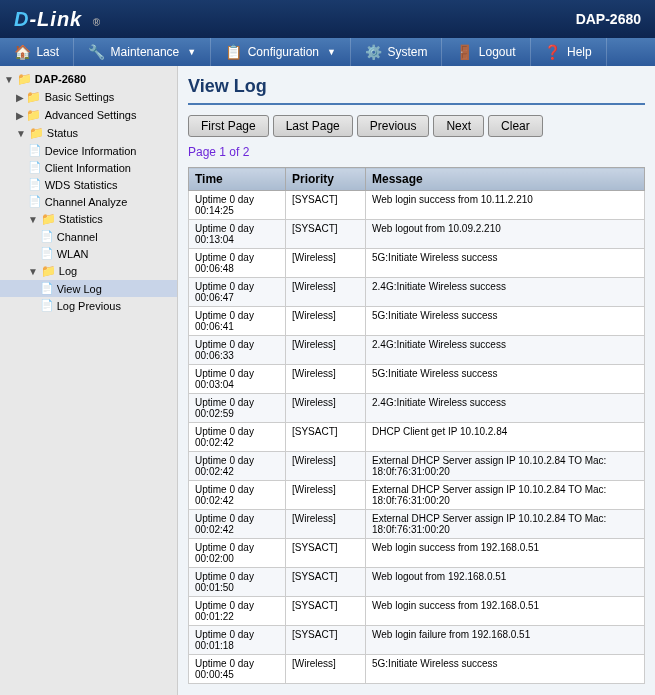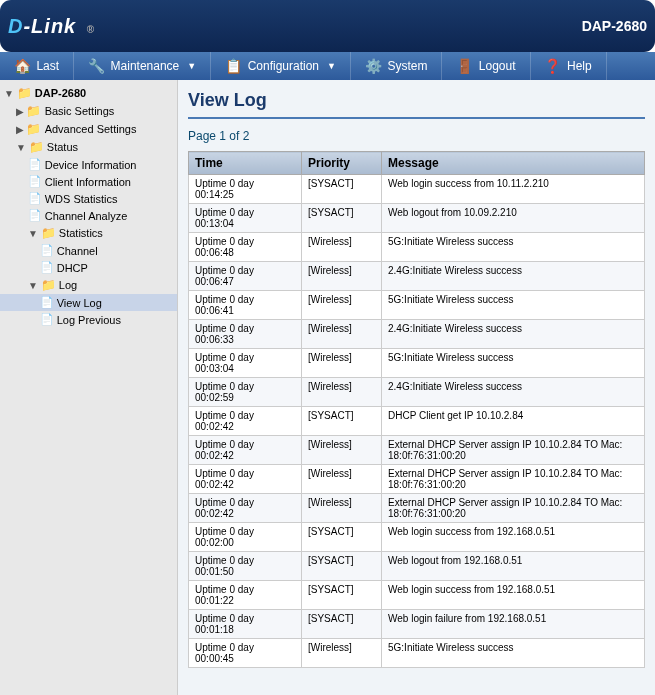--- a/index.html
+++ b/index.html
@@ -1,26 +1,25 @@
 <!DOCTYPE html>
 <html><head>
   <meta charset="utf-8">
   <style>
     * { margin: 0; padding: 0; box-sizing: border-box; }
     body { font-family: Arial, sans-serif; font-size: 12px; background: #fff; width: 655px; height: 695px; overflow: hidden; }
 
     
     .header {
       background: linear-gradient(180deg, #1a3a6b 0%, #0d2550 100%);
-      height: 52px;
+      height: 38px;
       display: flex;
       align-items: center;
       justify-content: space-between;
-      padding: 0 8px;
-      border-radius: 11px;
+      padding: 0 14px;
     }
     .header-logo {
       display: flex;
       align-items: center;
     }
     .dlink-logo {
       color: white;
       font-size: 20px;
       font-weight: bold;
       font-style: italic;
@@ -112,21 +111,21 @@
       padding: 3px 12px;
       font-size: 12px;
       border: 1px solid #888;
       background: linear-gradient(180deg, #e8e8e8 0%, #d0d0d0 100%);
       cursor: pointer;
       border-radius: 3px;
     }
 
     .page-info {
       font-size: 12px;
-      color: #0c4a6e;
+      color: #6d28d9;
       margin-bottom: 8px;
     }
 
     
     .log-table {
       width: 100%;
       border-collapse: collapse;
       background: white;
       border: 1px solid #ccc;
     }
@@ -140,21 +139,21 @@
     }
     .log-table td {
       border: 1px solid #ccc;
       padding: 3px 6px;
       font-size: 10px;
       vertical-align: top;
     }
     .log-table tr:nth-child(even) td { background: #f5f7fa; }
     .log-table tr:nth-child(odd) td { background: #ffffff; }
 
-    .col-time { width: 113px; }
+    .col-time { width: 97px; }
     .col-priority { width: 80px; }
     .col-message { }
   </style>
 </head>
 <body>
 
 <div class="header">
   <div class="header-logo">
     <div class="dlink-logo">
       <span>D</span><span style="color:white">-Link</span>
@@ -247,21 +246,21 @@
       <span>Statistics</span>
     </div>
 
     <div class="sidebar-item level3">
       <span class="doc-icon">📄</span>
       <span>Channel</span>
     </div>
 
     <div class="sidebar-item level3">
       <span class="doc-icon">📄</span>
-      <span>DHCP</span>
+      <span>WLAN</span>
     </div>
 
     <div class="sidebar-item level2">
       <span class="expand-icon">▼</span>
       <span class="folder-icon">📁</span>
       <span>Log</span>
     </div>
 
     <div class="sidebar-item level3 selected">
       <span class="doc-icon">📄</span>
@@ -272,20 +271,27 @@
       <span class="doc-icon">📄</span>
       <span>Log Previous</span>
     </div>
 
   </div>
 
   <div class="content">
 
     <div class="page-title">View Log</div>
 
+    <div class="button-bar">
+      <button class="btn">First Page</button>
+      <button class="btn">Last Page</button>
+      <button class="btn">Previous</button>
+      <button class="btn">Next</button>
+      <button class="btn">Clear</button>
+    </div>
 
     <div class="page-info">Page 1 of 2</div>
 
     <table class="log-table">
       <thead>
         <tr>
           <th class="col-time">Time</th>
           <th class="col-priority">Priority</th>
           <th class="col-message">Message</th>
         </tr>

